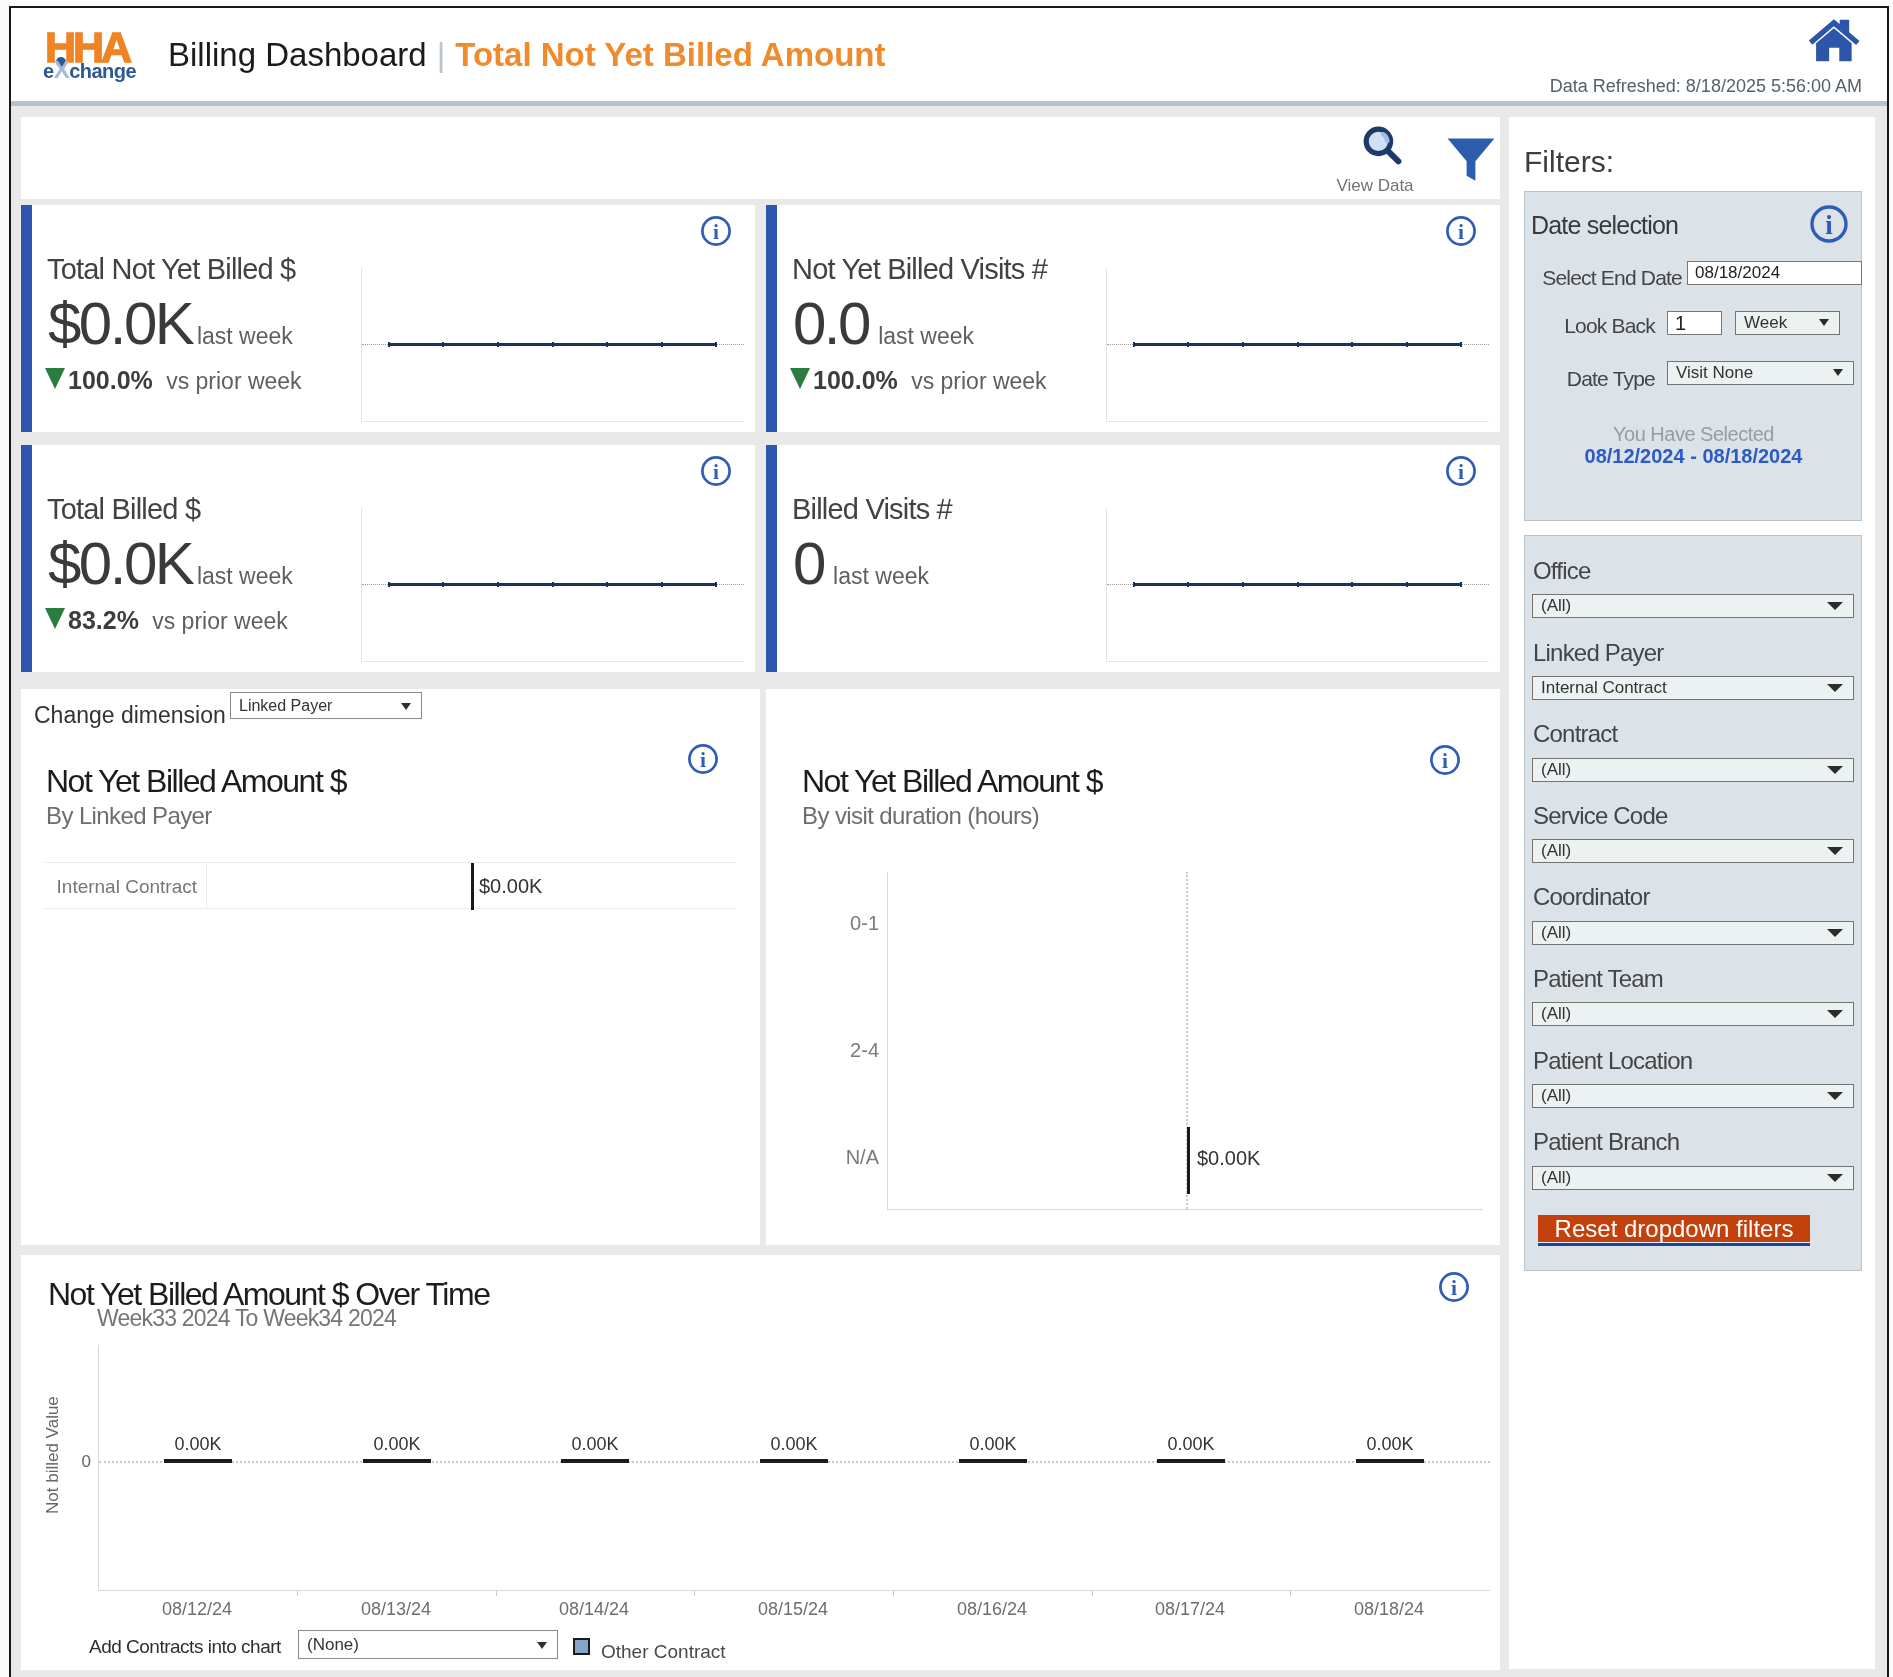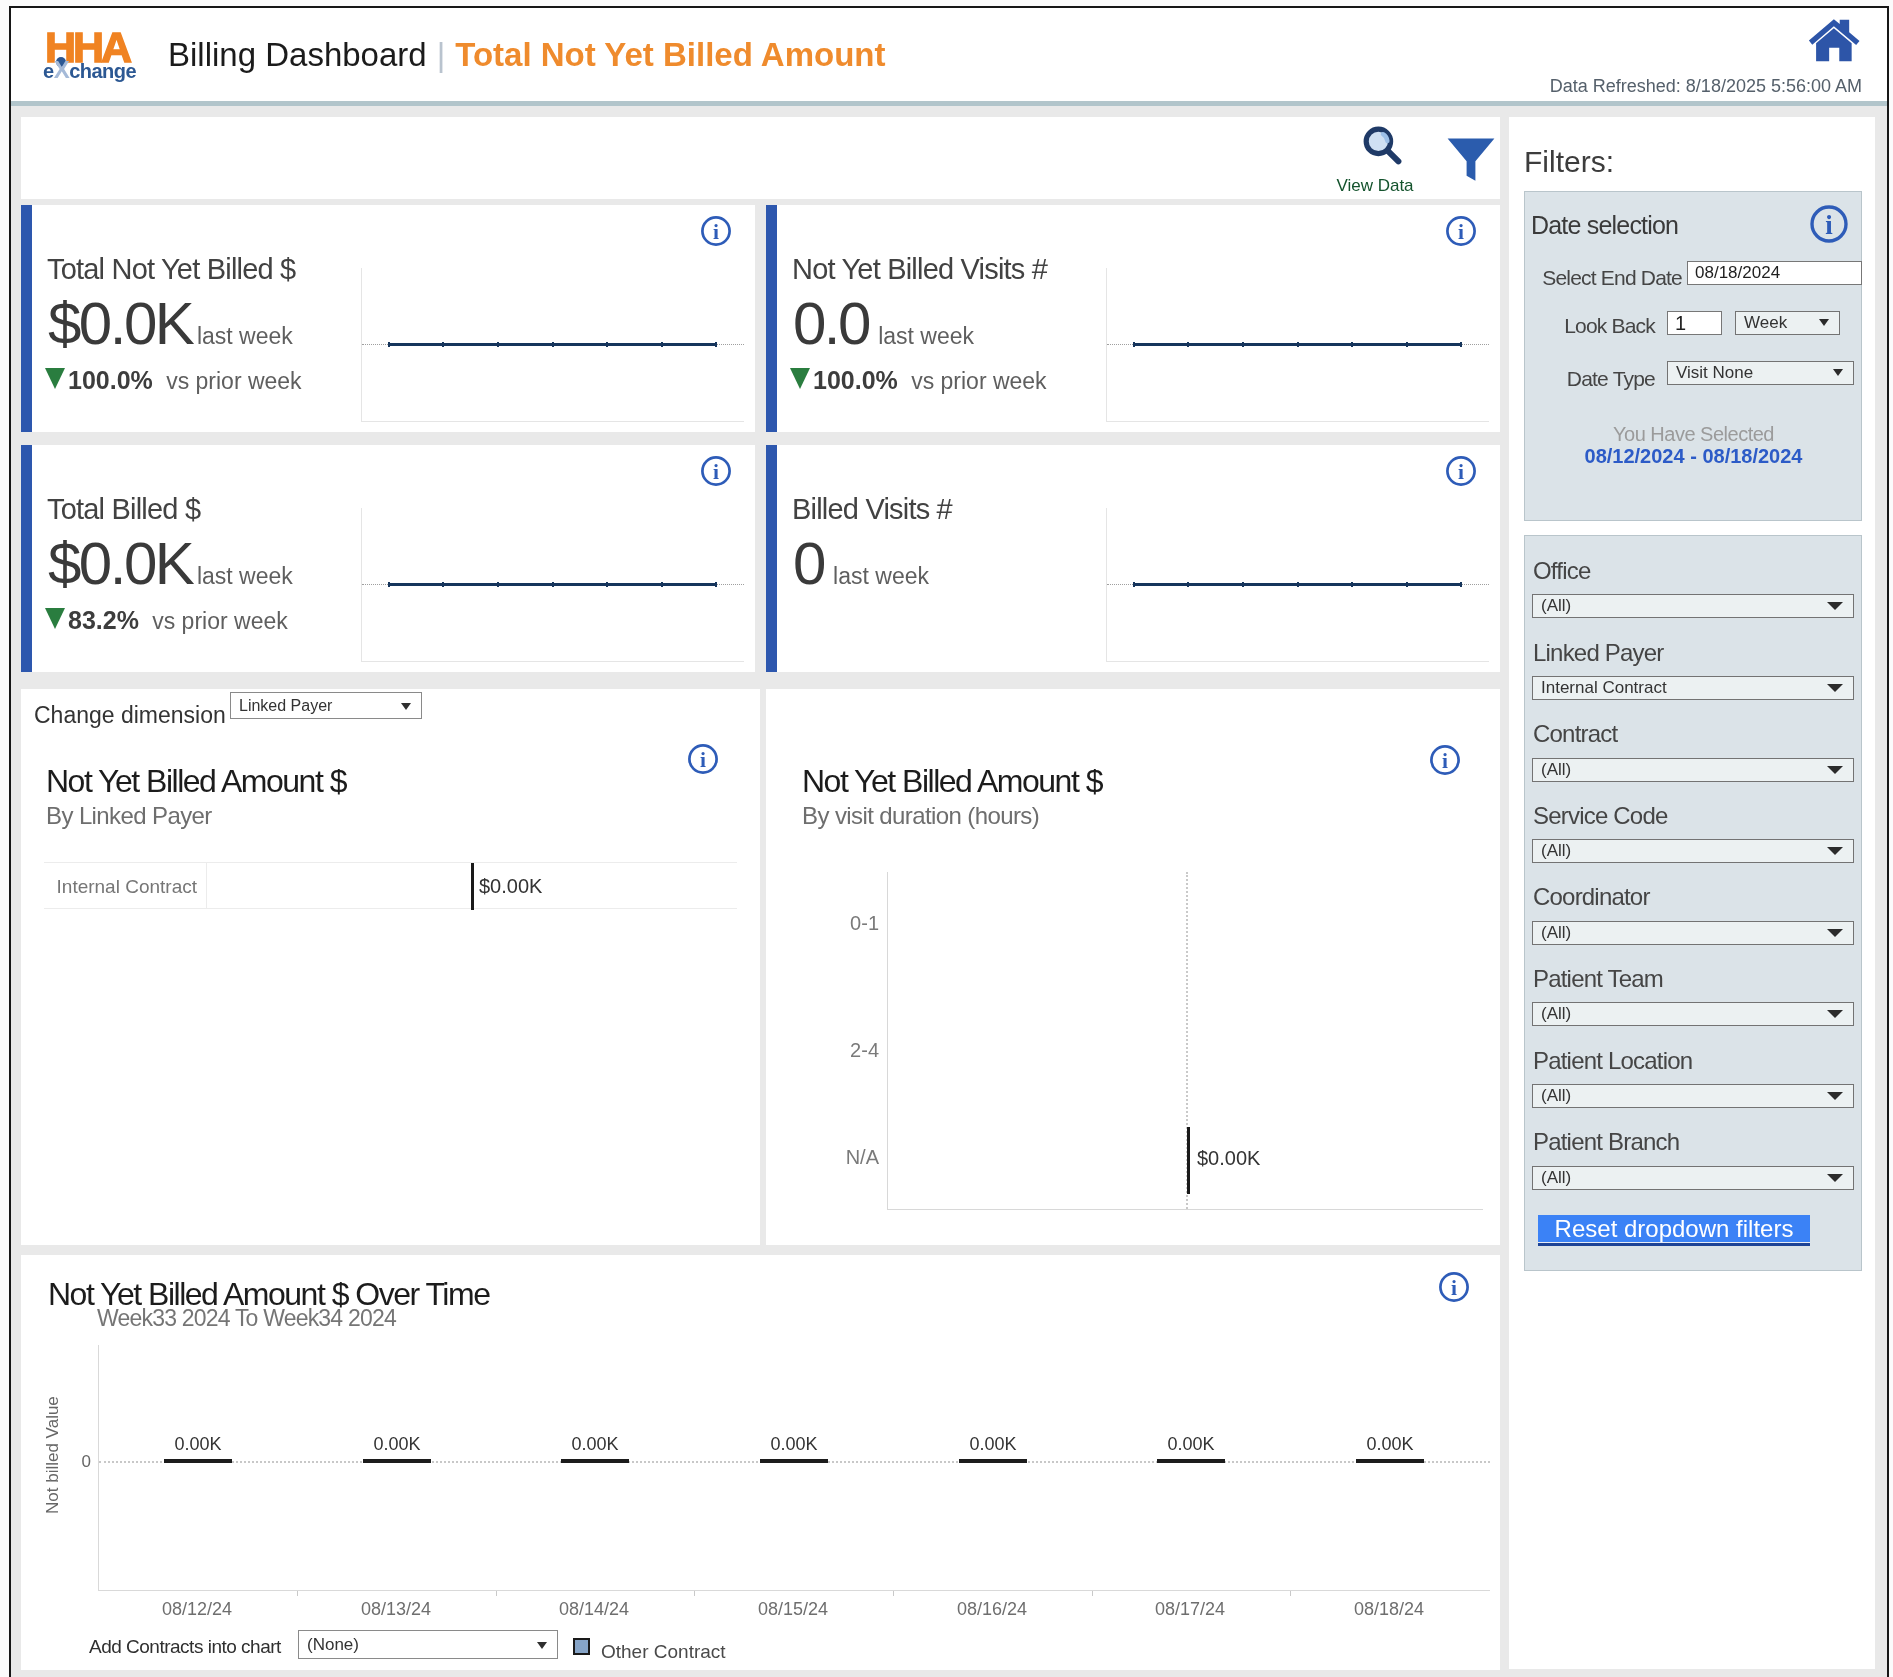--- a/index.html
+++ b/index.html
@@ -19,21 +19,21 @@
   #hdr-title { left:168px; top:38px; font-size:33px; color:#1b1b1b; line-height:1; white-space:nowrap; }
   #hdr-title .sep { color:#b9c3ce; font-weight:400; padding:0 10px; }
   #hdr-title .orange { color:#ef8b2d; font-weight:700; }
   #refresh { top:76px; right:31px; font-size:18px; color:#55606b; }
   
   #p-range { left:21px; top:117px; width:1479px; height:82px; }
   #range-text { left:13px; top:28px; font-size:28px; color:#555555; line-height:1; white-space:nowrap; }
   #range-text b { font-size:29px; letter-spacing:-0.5px; color:#2b2b2b; }
   #range-text .byvisit { font-size:22px; color:#333; font-weight:700; }
   #viewdata { left:1312px; top:8px; width:84px; text-align:center; }
-  #viewdata .lbl { font-size:17px; color:#14532d; margin-top:5px; }
+  #viewdata .lbl { font-size:17px; color:#737373; margin-top:5px; }
   
   .card { position:absolute; background:#fff; }
   .card .bluebar { position:absolute; left:0; top:0; width:11px; height:100%; background:#2d57ae; }
   .card .ctitle { position:absolute; left:26px; top:47px; font-size:29px; letter-spacing:-0.8px; color:#424242; line-height:1.2; }
   .card .bignum { position:absolute; left:27px; top:89px; font-size:60px; letter-spacing:-2.5px; color:#3a3a3a; line-height:1; white-space:nowrap; }
   .card .bignum .lw { font-size:23px; letter-spacing:0; color:#5f5f5f; }
   .card .pct { position:absolute; left:24px; top:163px; font-size:25px; line-height:1; white-space:nowrap; }
   .pct .tri { display:inline-block; width:0; height:0; border-left:10.5px solid transparent; border-right:10.5px solid transparent; border-top:21px solid #2a7d3f; margin-right:3px; }
   .pct .val { font-weight:700; color:#3d3d3d; }
   .pct .vs { font-size:23px; color:#5f5f5f; }
@@ -57,21 +57,21 @@
   .sbox { position:absolute; left:15px; width:338px; background:#dbe3e8; border:1px solid #b9c5cb; }
   #sbox1 { top:74px; height:330px; }
   #sbox2 { top:418px; height:736px; }
   .flabel { position:absolute; font-size:24px; letter-spacing:-0.8px; color:#454545; line-height:1; white-space:nowrap; }
   .fdd { position:absolute; left:8px; width:322px; height:25px; background:#ecf1f2; border:1px solid #737373; font-size:17px; color:#333; }
   .fdd .txt { position:absolute; left:8px; top:50%; transform:translateY(-50%); white-space:nowrap; }
   .fdd .car { position:absolute; right:10px; top:50%; margin-top:-4px; width:0; height:0; border-left:8px solid transparent; border-right:8px solid transparent; border-top:8px solid #2b2b2b; }
   .finput { position:absolute; background:#fff; border:1px solid #777; font-size:17px; color:#1f1f1f; }
   .finput .txt { position:absolute; left:7px; top:50%; transform:translateY(-50%); white-space:nowrap; }
   .car.sm { border-left-width:5.5px !important; border-right-width:5.5px !important; border-top-width:7px !important; }
-  #reset-btn { position:absolute; left:29px; top:1098px; width:272px; height:31px; background:#3b82f6; border-bottom:3px solid #1d4396; box-shadow:inset 0 -1px 0 #e8ecf5; color:#fff; font-size:24px; text-align:center; line-height:27px; }
+  #reset-btn { position:absolute; left:29px; top:1098px; width:272px; height:31px; background:#c2410c; border-bottom:3px solid #1d4396; box-shadow:inset 0 -1px 0 #e8ecf5; color:#fff; font-size:24px; text-align:center; line-height:27px; }
   .fdd { width:322px; height:24px; }
   
   #pb { left:21px; top:1255px; width:1479px; height:415px; }
   .bbar { position:absolute; top:114px; width:68px; height:4px; background:#1c1c1c; }
   .blbl { position:absolute; top:90px; width:80px; text-align:center; font-size:18px; color:#333; line-height:1; }
   .btick { position:absolute; top:246px; width:1px; height:5px; background:#c9c9c9; }
   .bdate { position:absolute; top:345px; width:100px; text-align:center; font-size:18px; color:#6e6e6e; line-height:1; }
 </style>
 </head>
 <body>

